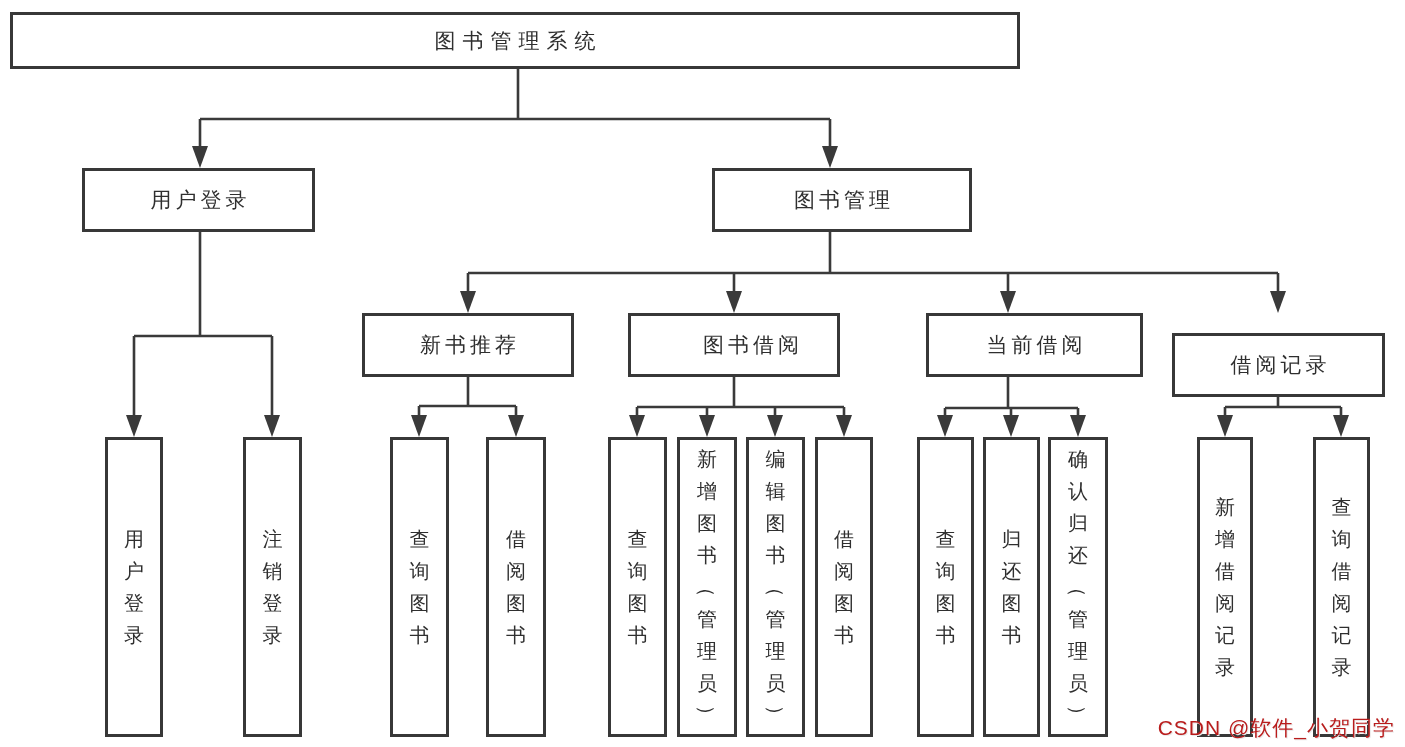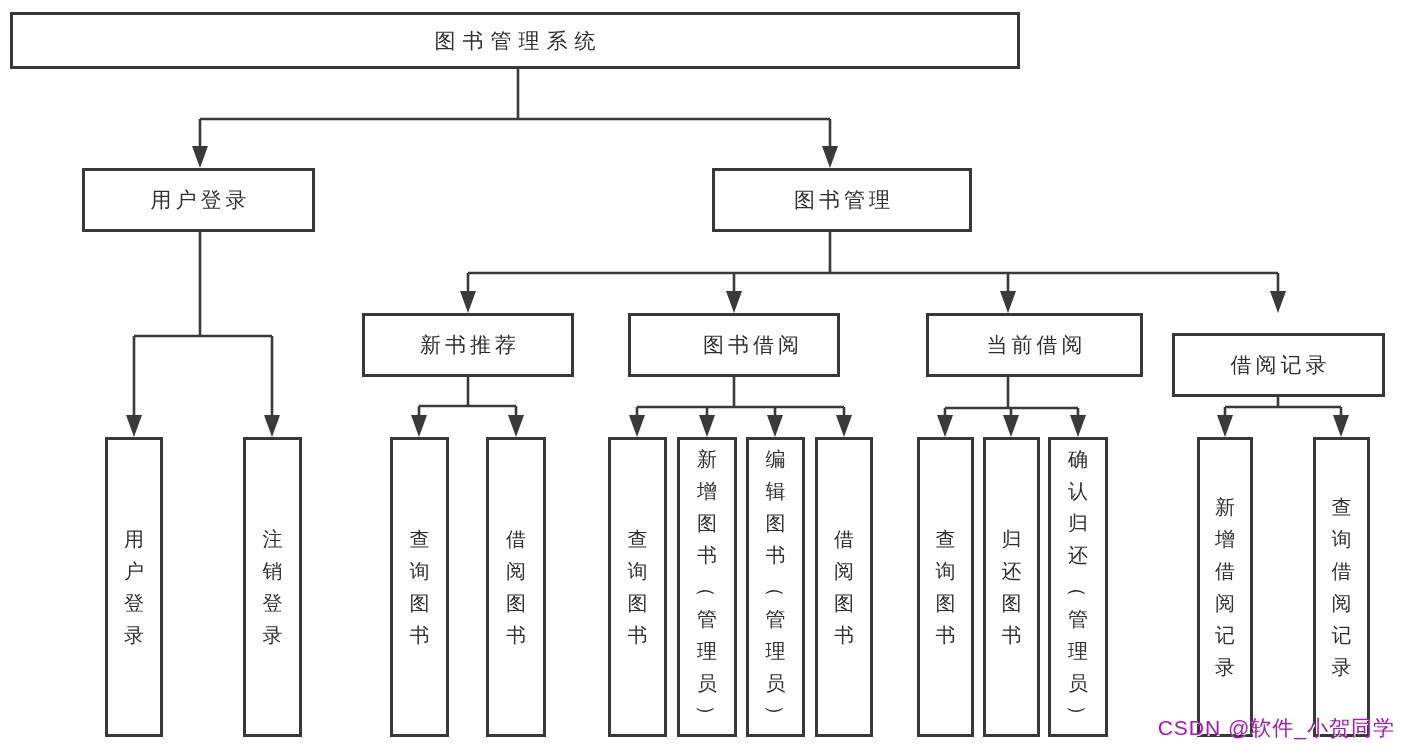--- a/index.html
+++ b/index.html
@@ -12,21 +12,21 @@
     color:#2f2f2f;
   }
   .hnode { font-size:21px; letter-spacing:4px; padding-left:4px; }
   .rootnode { letter-spacing:7px; padding-left:7px; }
   .vnode { font-size:20px; }
   .vtext { display:flex; flex-direction:column; align-items:center; justify-content:center; width:100%; }
   .vtext span { display:block; line-height:32px; height:32px; text-align:center; }
   .vtext span.rot { transform:rotate(90deg); }
   .watermark {
     position:absolute; right:10px; top:714px; z-index:5;
-    font-size:21px; color:#a21caf; letter-spacing:1px;
+    font-size:21px; color:#b91c1c; letter-spacing:1px;
     text-shadow:1px 1px 0 #e9e9e9;
   }
 </style>
 </head>
 <body>
 
 <div class="canvas">
 
   <svg class="connectors" width="1405" height="747" viewBox="0 0 1405 747">
     <g stroke="#3a3a3a" stroke-width="2.6" fill="none">

